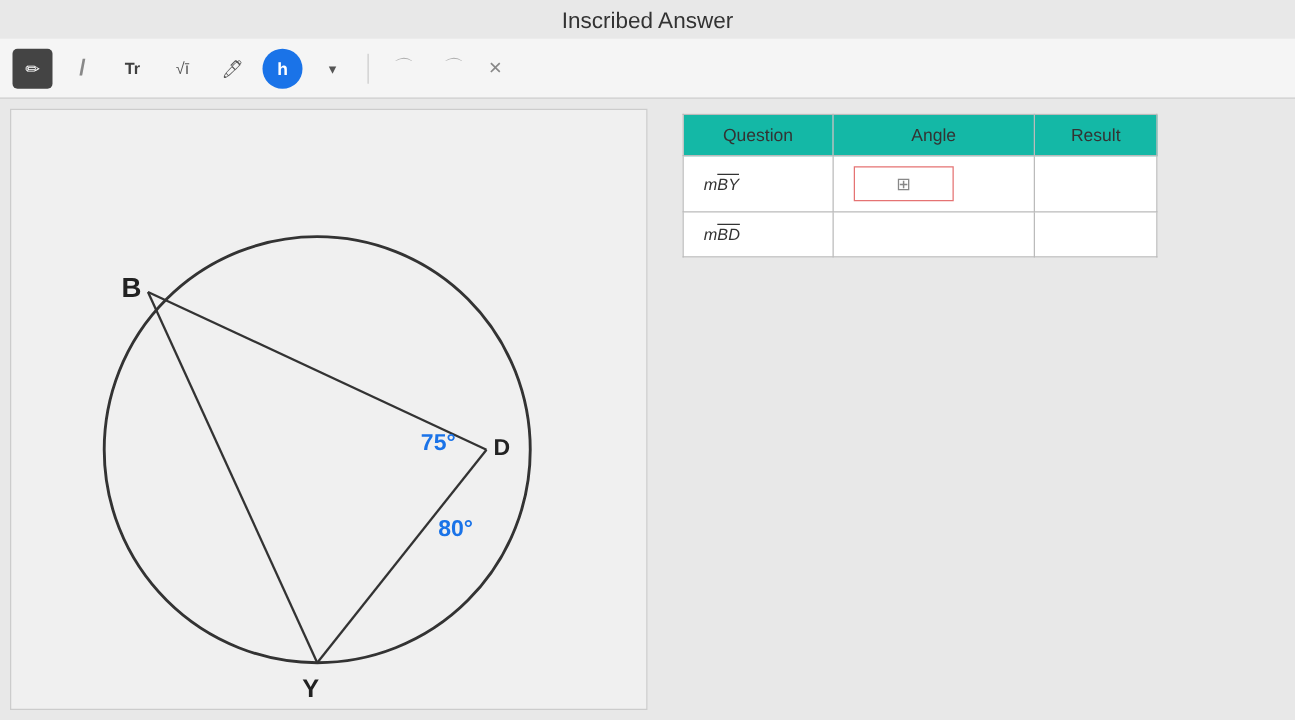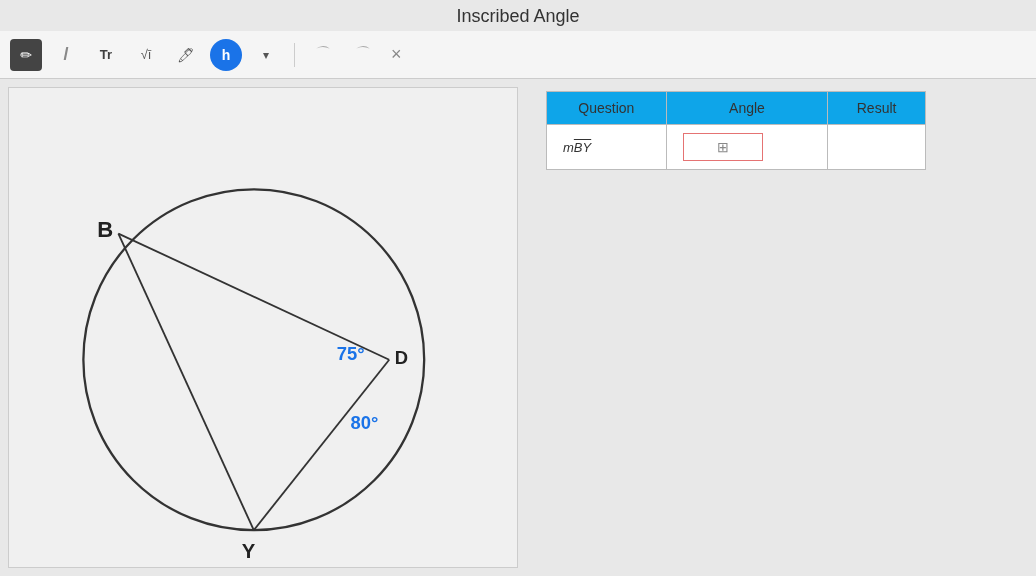--- a/index.html
+++ b/index.html
@@ -103,21 +103,21 @@
       width: 380px;
       background: white;
       border: 1px solid #bbb;
     }
     .qa-table th {
       border: 1px solid #bbb;
       padding: 8px 16px;
       font-weight: normal;
       font-size: 14px;
       color: #333;
-      background: #0ea5e9;
+      background: #14b8a6;
     }
     .qa-table td {
       border: 1px solid #bbb;
       padding: 8px 16px;
       font-size: 13px;
       color: #333;
     }
     .answer-cell {
       min-width: 120px;
       height: 36px;
@@ -140,21 +140,21 @@
       font-style: italic;
       font-size: 13px;
     }
     .overline {
       text-decoration: overline;
     }
   </style>
 </head>
 <body>
 
-<div class="page-title">Inscribed Angle</div>
+<div class="page-title">Inscribed Answer</div>
 
 <div class="toolbar">
   <button class="tool-btn pencil-dark" title="Pencil">✏</button>
   <button class="tool-btn" title="Pencil Light" style="font-size:18px; color:#888; font-weight:bold;">/</button>
   <button class="tool-btn" title="Text" style="font-size:13px; font-weight:bold; color:#404040;">Tr</button>
   <button class="tool-btn" title="Square Root" style="font-size:13px; color:#555;">√ī</button>
   <button class="tool-btn" title="Eraser" style="font-size:14px;">🖊</button>
   <button class="tool-btn active" title="Hand" style="font-size:14px; font-weight:bold;">h</button>
   <button class="tool-btn" title="Dropdown" style="font-size:12px;">▾</button>
   <div class="tool-divider"></div>
@@ -204,16 +204,23 @@
             <span class="italic-label">m<span class="overline">BY</span></span>
           </td>
           <td class="answer-cell">
             <div class="answer-input-box">
               <span class="answer-input-icon">⊞</span>
             </div>
           </td>
           <td></td>
         </tr>
 
+        <tr>
+          <td>
+            <span class="italic-label">m<span class="overline">BD</span></span>
+          </td>
+          <td class="answer-cell"></td>
+          <td></td>
+        </tr>
       </tbody>
     </table>
   </div>
 </div>
 
 </body></html>

